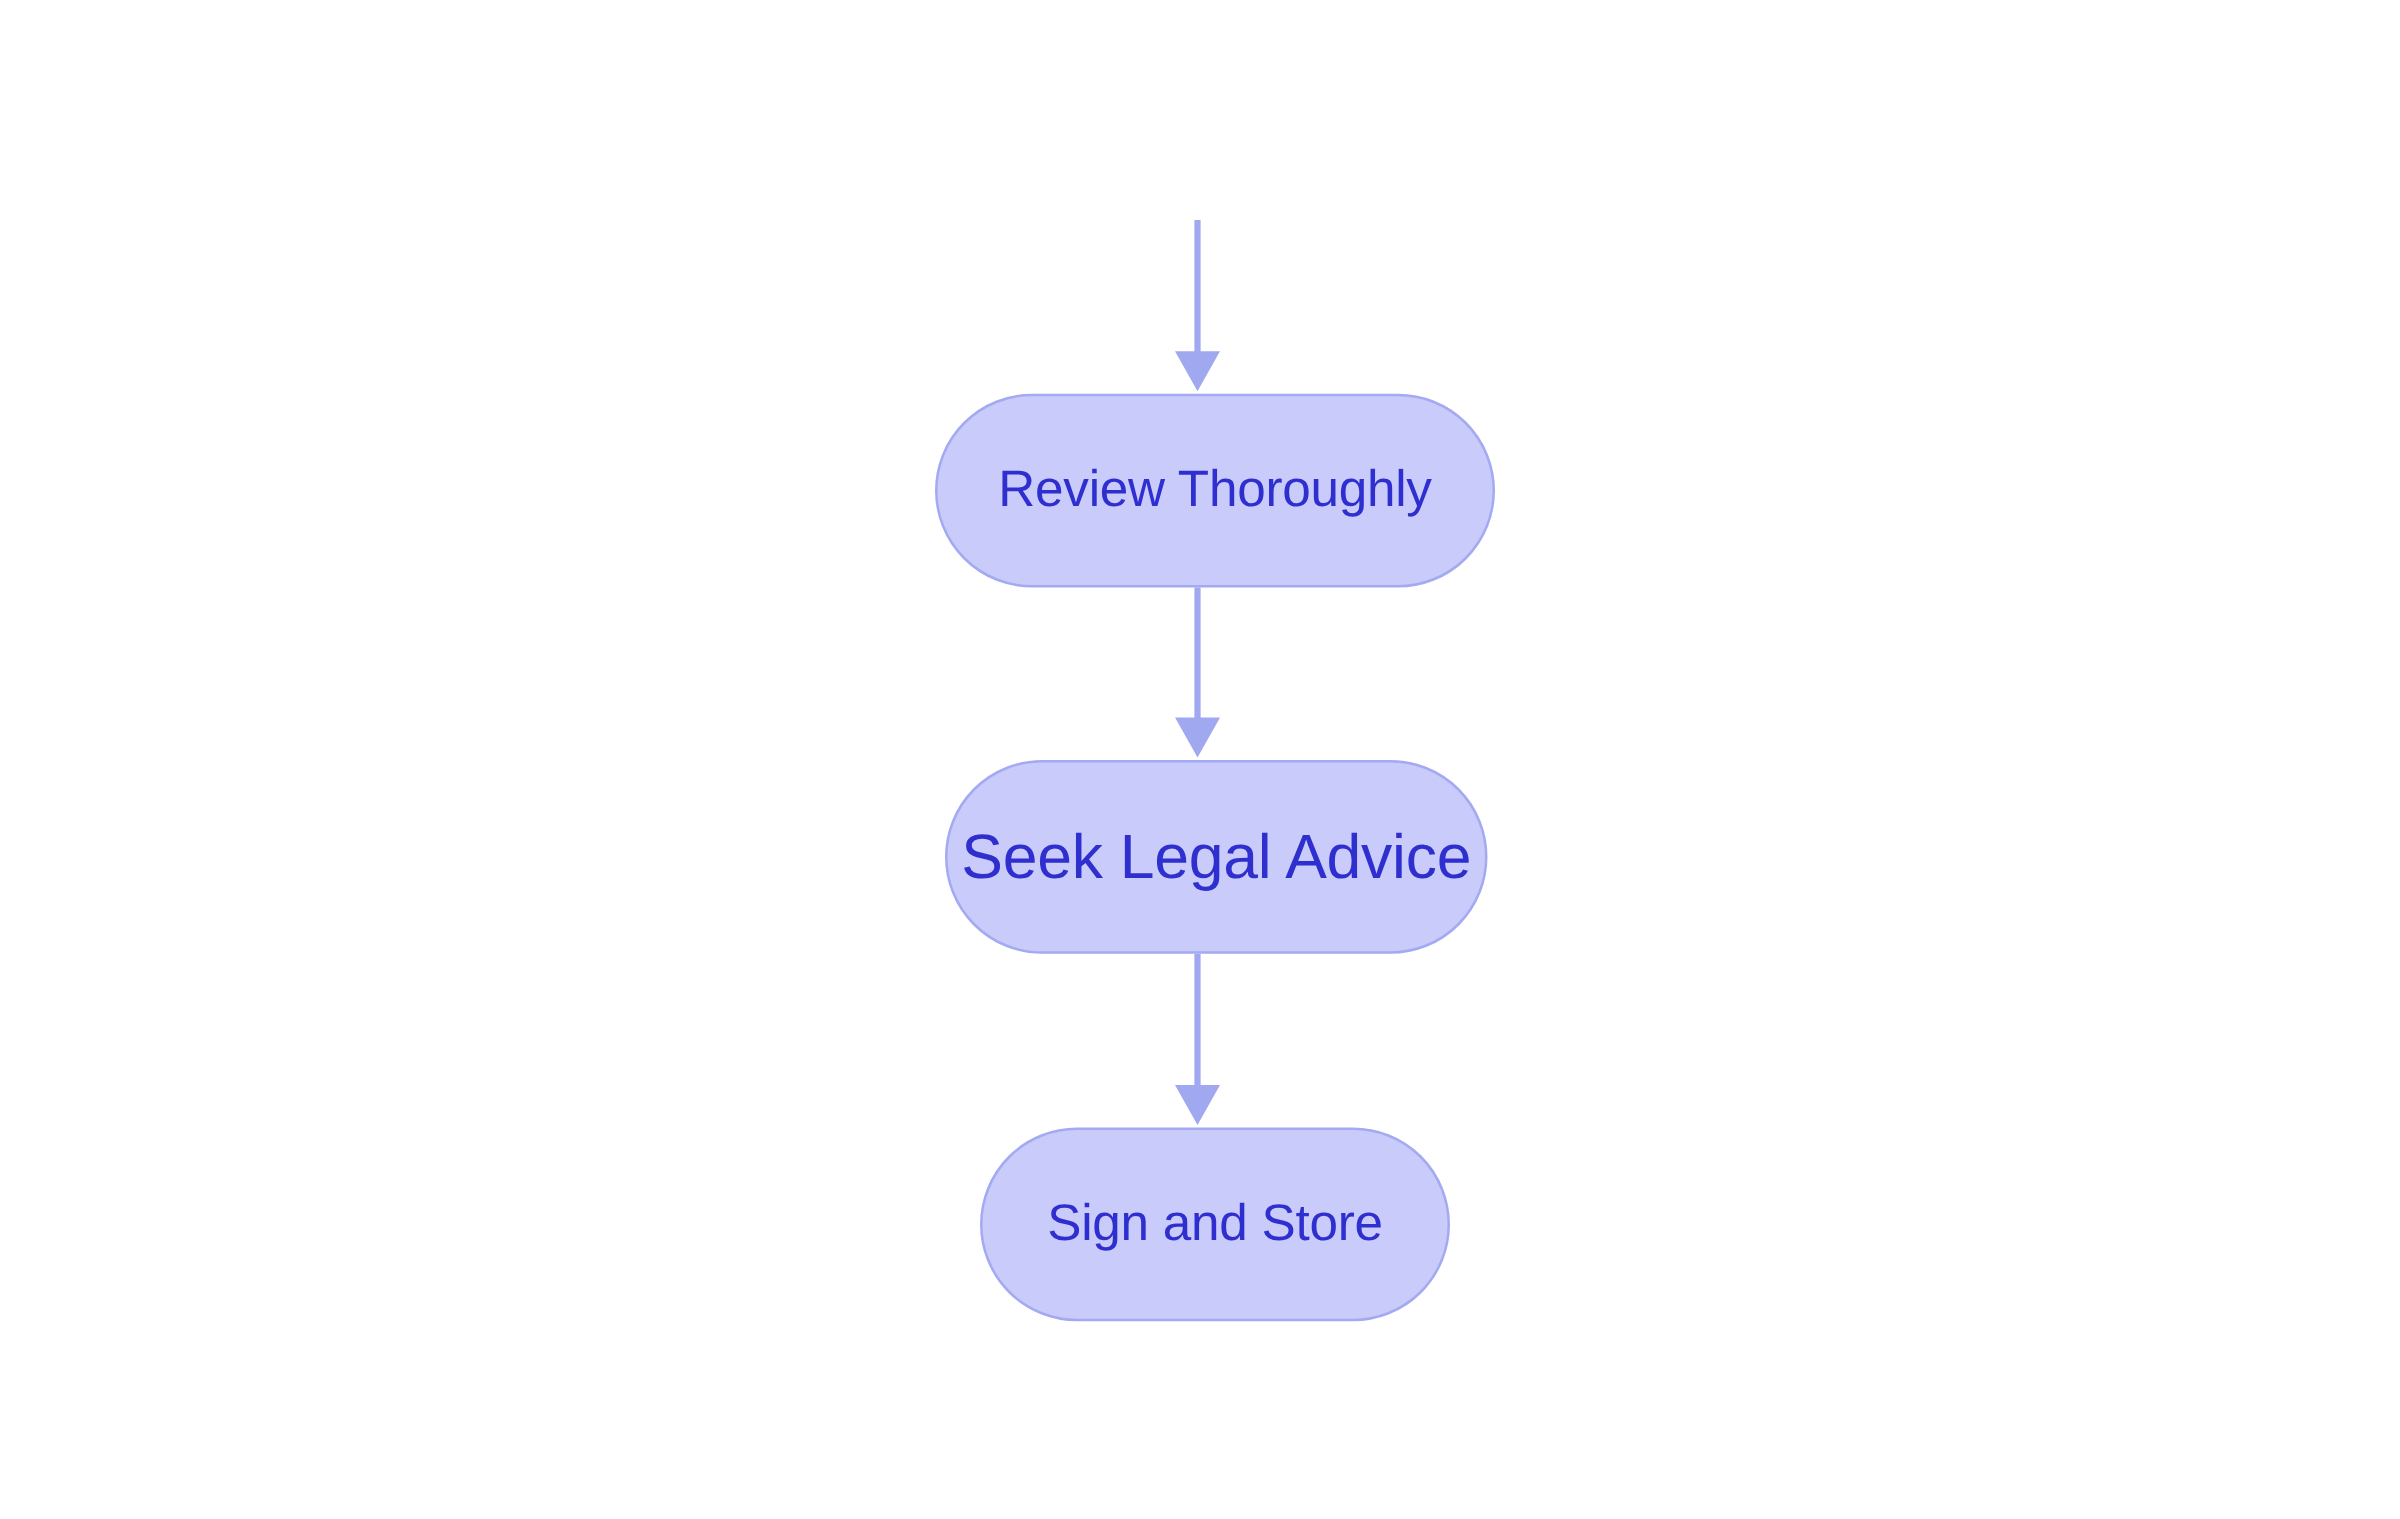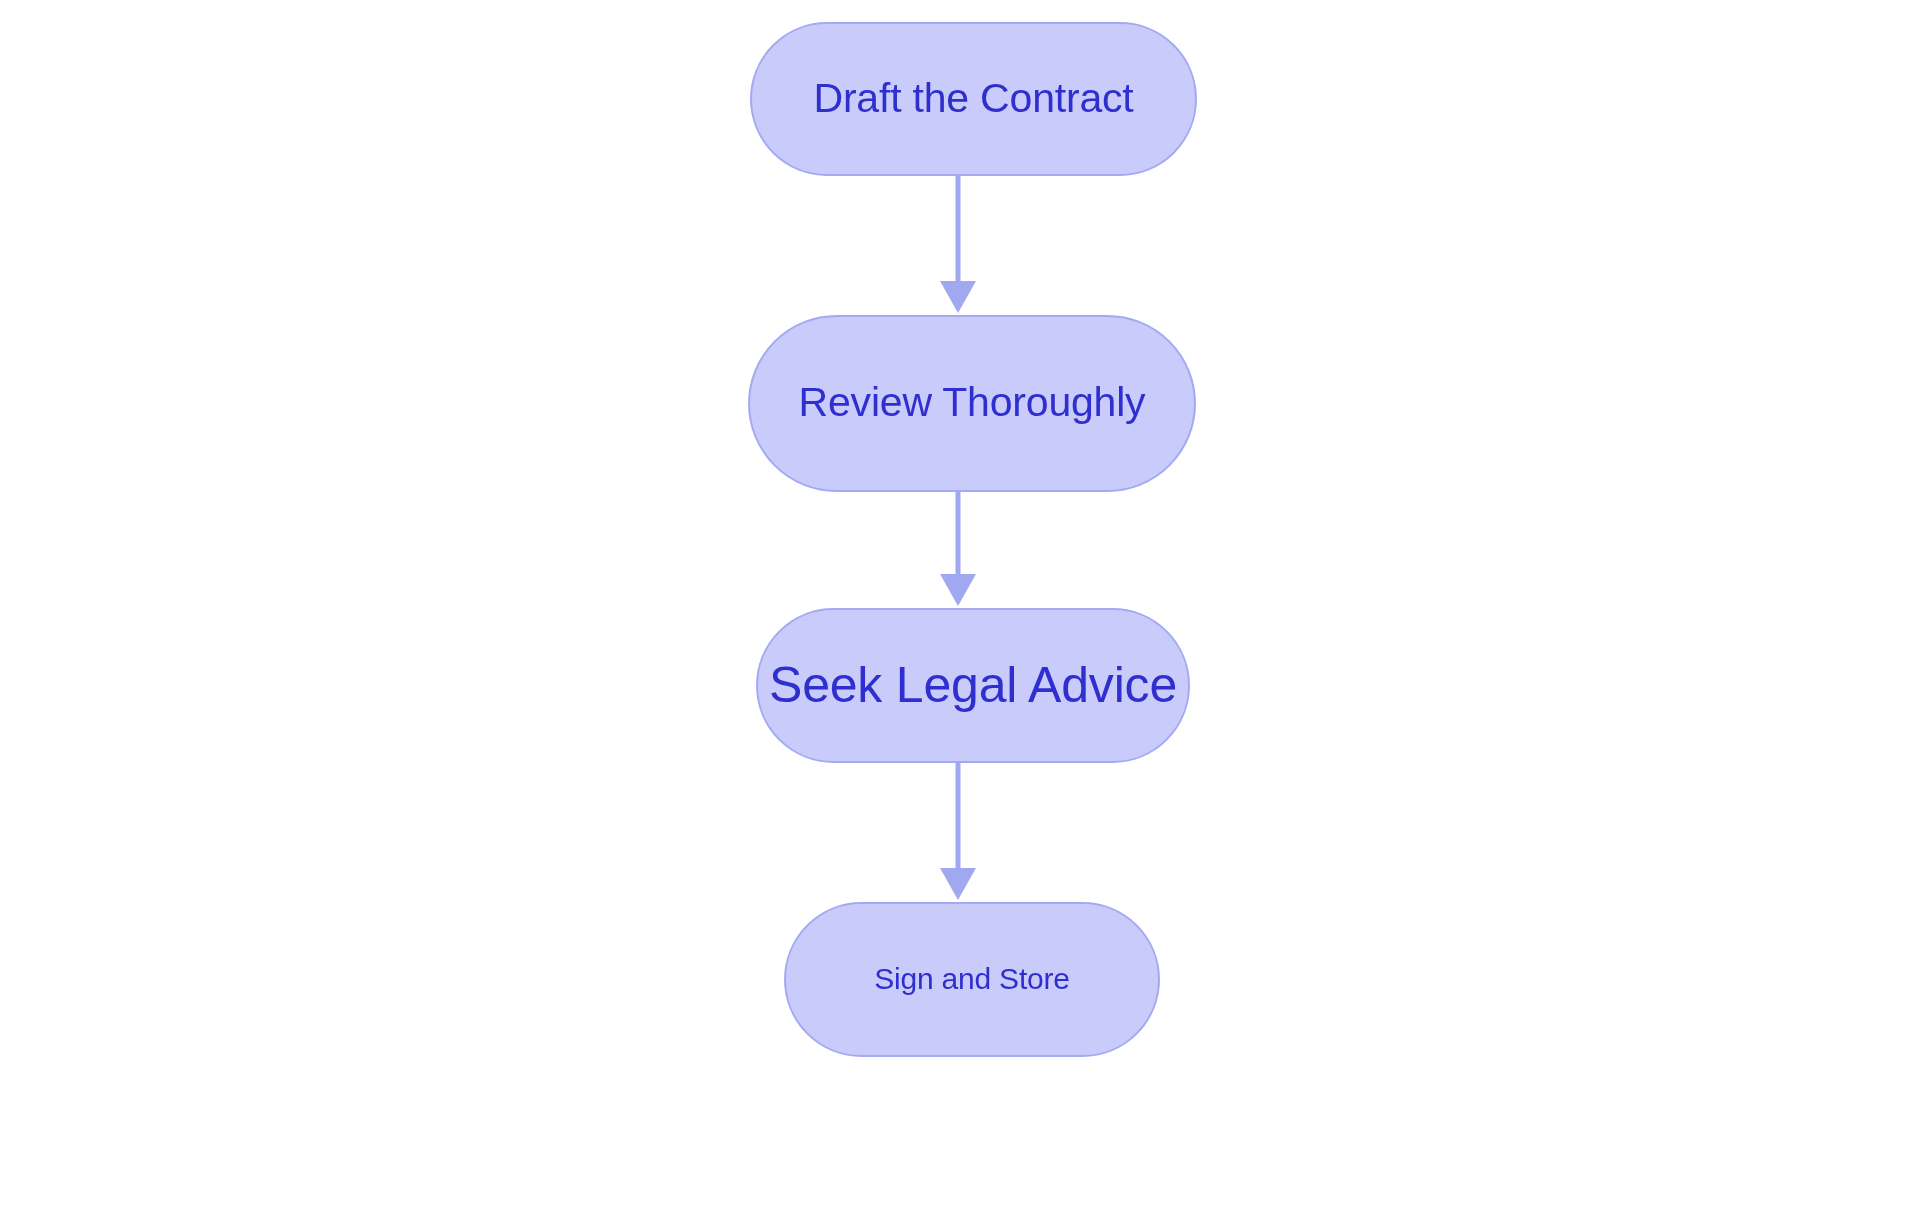--- a/index.html
+++ b/index.html
@@ -40,23 +40,23 @@
     -webkit-font-smoothing: antialiased;
   }
 
   .node-label {
     display: block;
     line-height: 1;
     padding-bottom: 2px;
   }
 
   #node-1 { left: 750px; top: 22px;  width: 447px; height: 154px; font-size: 41px; }
-  #node-2 { left: 748px; top: 315px; width: 448px; height: 177px; font-size: 41px; }
+  #node-2 { left: 748px; top: 315px; width: 448px; height: 155px; font-size: 41px; }
   #node-3 { left: 756px; top: 608px; width: 434px; height: 155px; font-size: 50px; align-items: center; }
-  #node-4 { left: 784px; top: 902px; width: 376px; height: 155px; font-size: 30px; }
+  #node-4 { left: 784px; top: 902px; width: 376px; height: 155px; font-size: 41px; }
 
   
   .connector {
     position: absolute;
     left: 0;
     top: 0;
   }
 
   
   #watermark-logo {
@@ -104,23 +104,20 @@
       <line x1="958" y1="470" x2="958" y2="576" stroke="#a0a8f0" stroke-width="5"></line>
       <polygon points="940,574 976,574 958,606" fill="#a0a8f0"></polygon>
     </g>
 
     <g>
       <line x1="958" y1="763" x2="958" y2="870" stroke="#a0a8f0" stroke-width="5"></line>
       <polygon points="940,868 976,868 958,900" fill="#a0a8f0"></polygon>
     </g>
   </svg>
 
-  <div class="node" id="node-1">
-    <span class="node-label">Draft the Contract</span>
-  </div>
 
   <div class="node" id="node-2">
     <span class="node-label">Review Thoroughly</span>
   </div>
 
   <div class="node" id="node-3">
     <span class="node-label">Seek Legal Advice</span>
   </div>
 
   <div class="node" id="node-4">

